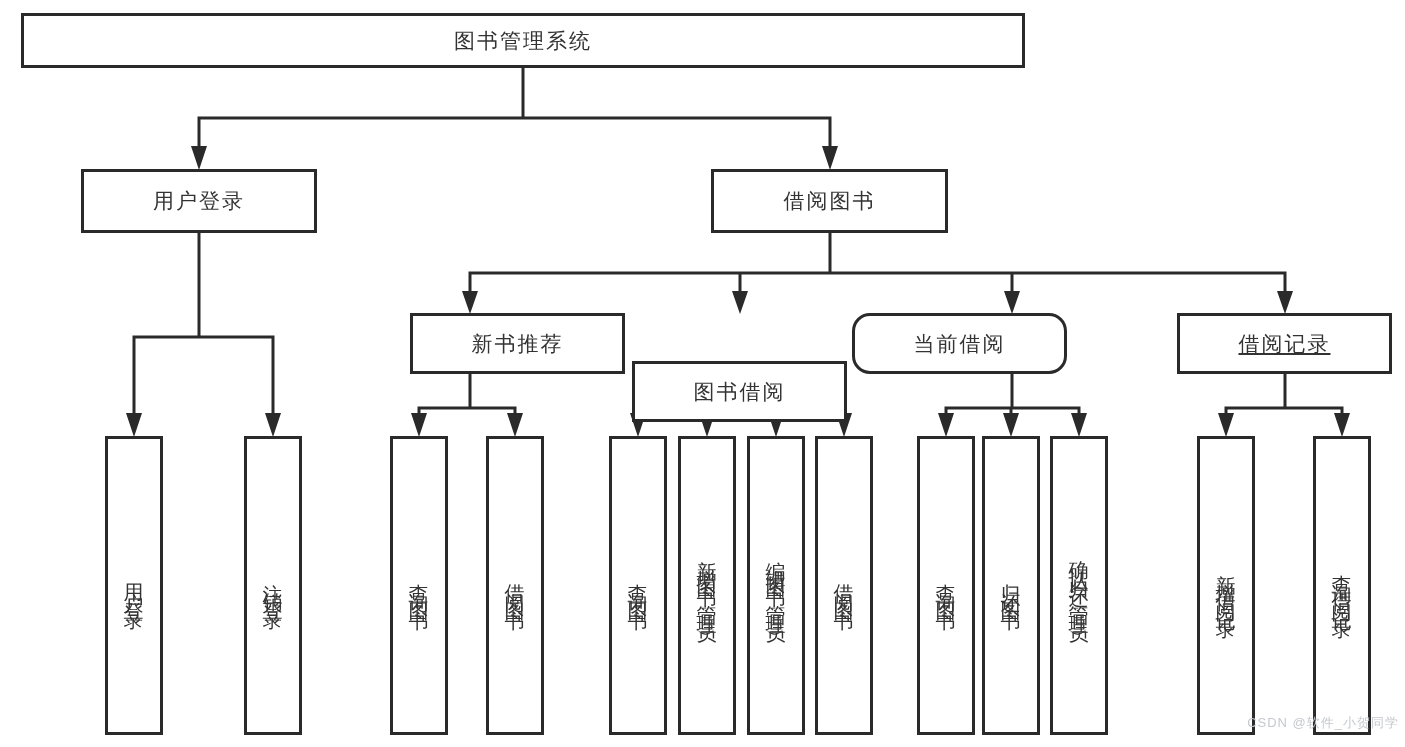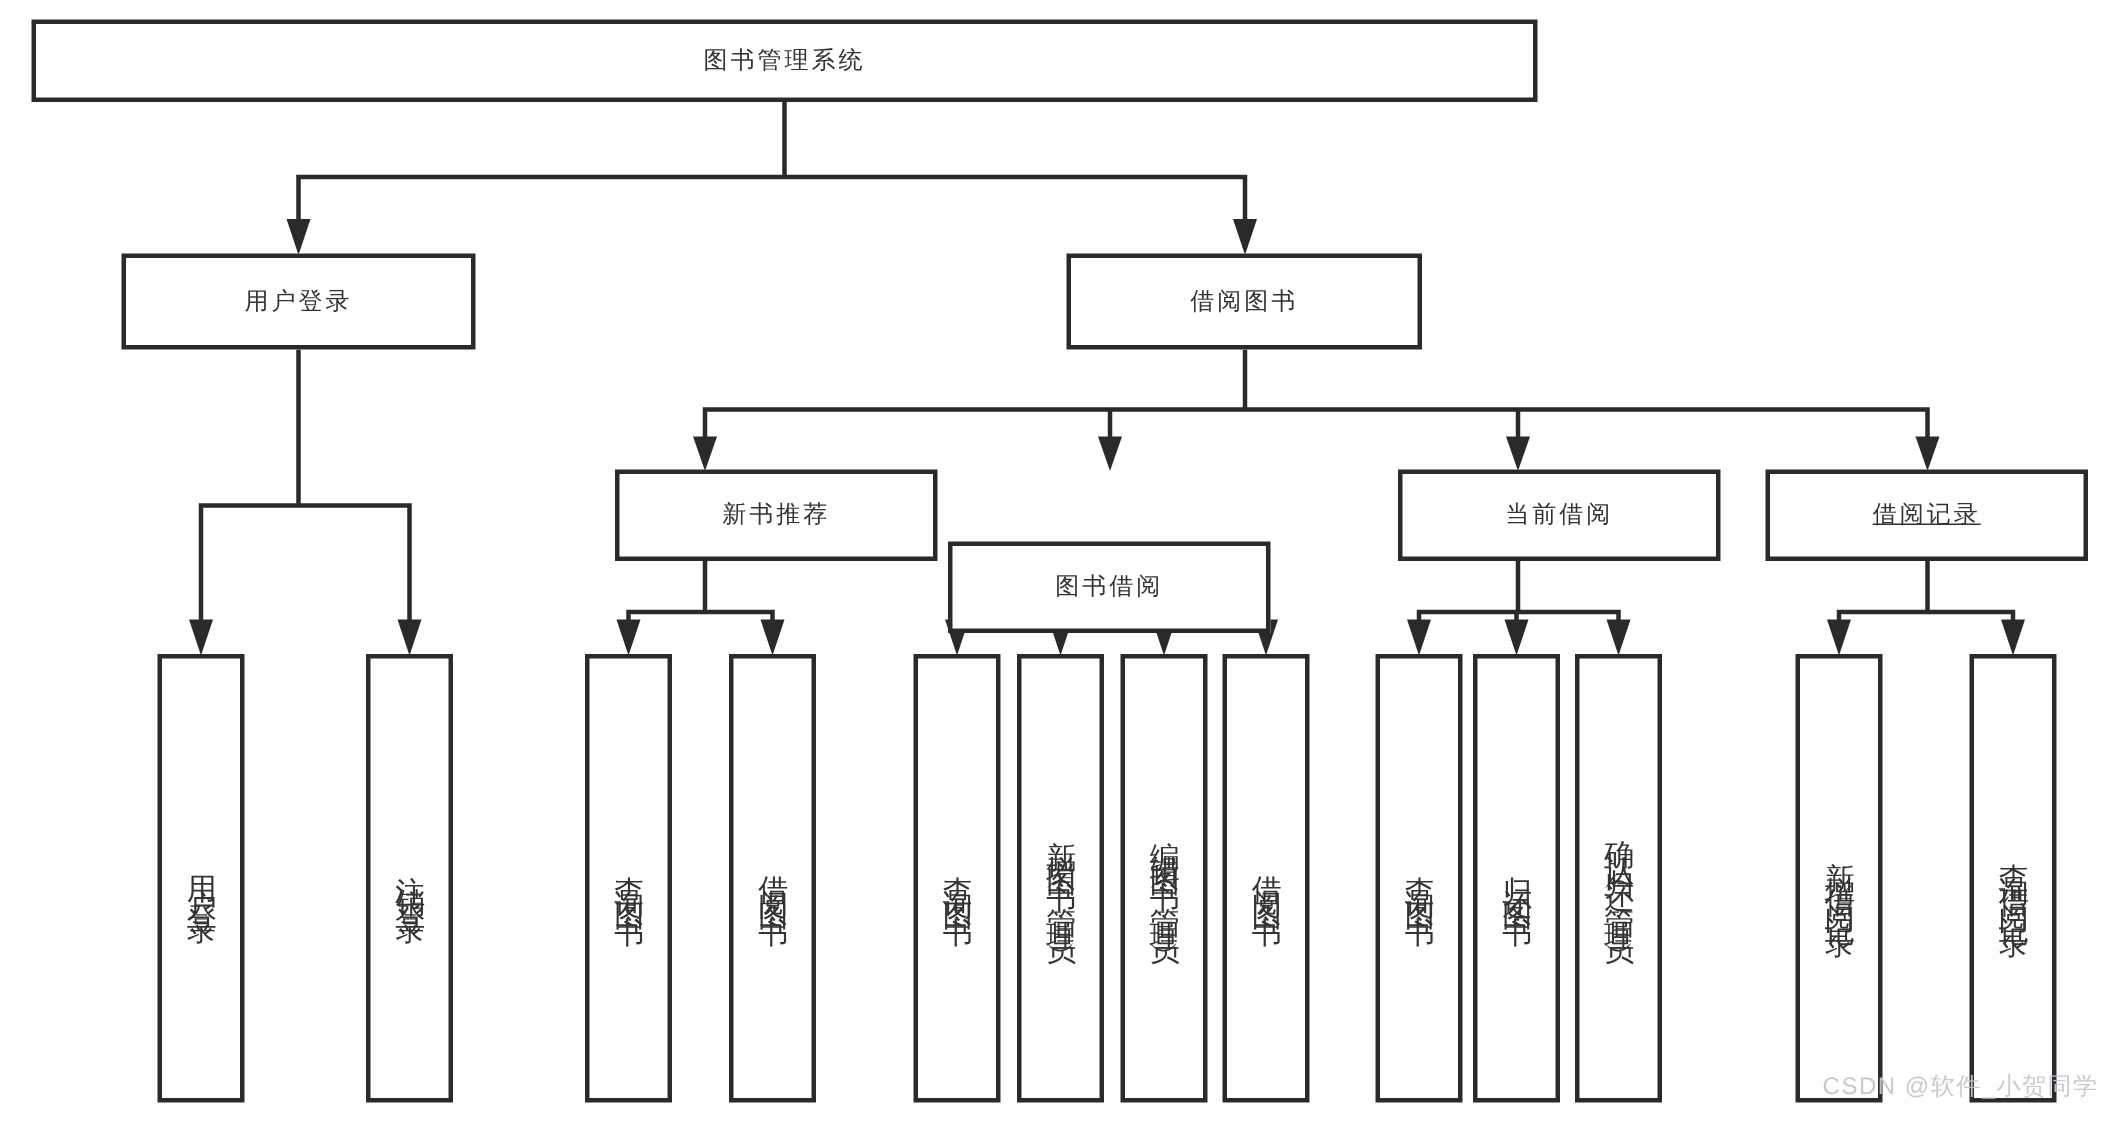--- a/index.html
+++ b/index.html
@@ -20,56 +20,56 @@
     position: absolute;
     box-sizing: border-box;
     border: 3px solid #2a2a2a;
     background: #ffffff;
     color: #333333;
     display: flex;
     align-items: center;
     justify-content: center;
     text-align: center;
   }
-  .h-node { font-size: 16px; letter-spacing: 2px; }
+  .h-node { font-size: 21px; letter-spacing: 2px; }
   .v-node {
     writing-mode: vertical-rl;
     text-orientation: mixed;
     font-size: 20px;
     letter-spacing: 9px;
     line-height: 1;
   }
   
   .root   { left: 21px;   top: 13px;  width: 1004px; height: 55px; }
   .l2-a   { left: 81px;   top: 169px; width: 236px;  height: 64px; }
   .l2-b   { left: 711px;  top: 169px; width: 237px;  height: 64px; }
   .l3     { top: 313px; height: 61px; width: 215px; }
   .l3-a   { left: 362px; margin-left: 48px; }
   .l3-b   { left: 632px; margin-top: 48px; }
-  .l3-c   { left: 932px; }
+  .l3-c   { left: 852px; border-radius: 18px; }
   .l3-d   { left: 1177px; text-decoration: underline; }
   .leaf   { top: 436px; height: 299px; width: 58px; }
   .lf-1   { left: 105px; }
   .lf-2   { left: 244px; }
   .lf-3   { left: 390px; }
   .lf-4   { left: 486px; }
   .lf-5   { left: 609px; }
   .lf-6   { left: 678px; }
   .lf-7   { left: 747px; }
   .lf-8   { left: 815px; }
   .lf-9   { left: 917px; }
   .lf-10  { left: 982px; }
   .lf-11  { left: 1050px; }
   .lf-12  { left: 1197px; }
   .lf-13  { left: 1313px; }
   #watermark {
     position: absolute;
     right: 6px;
     top: 714px;
-    font-size: 16px;
+    font-size: 13px;
     color: rgba(195, 198, 203, 0.95);
     letter-spacing: 1px;
     z-index: 10;
     white-space: nowrap;
   }
 </style>
 </head>
 <body>
 
 <div id="stage">

